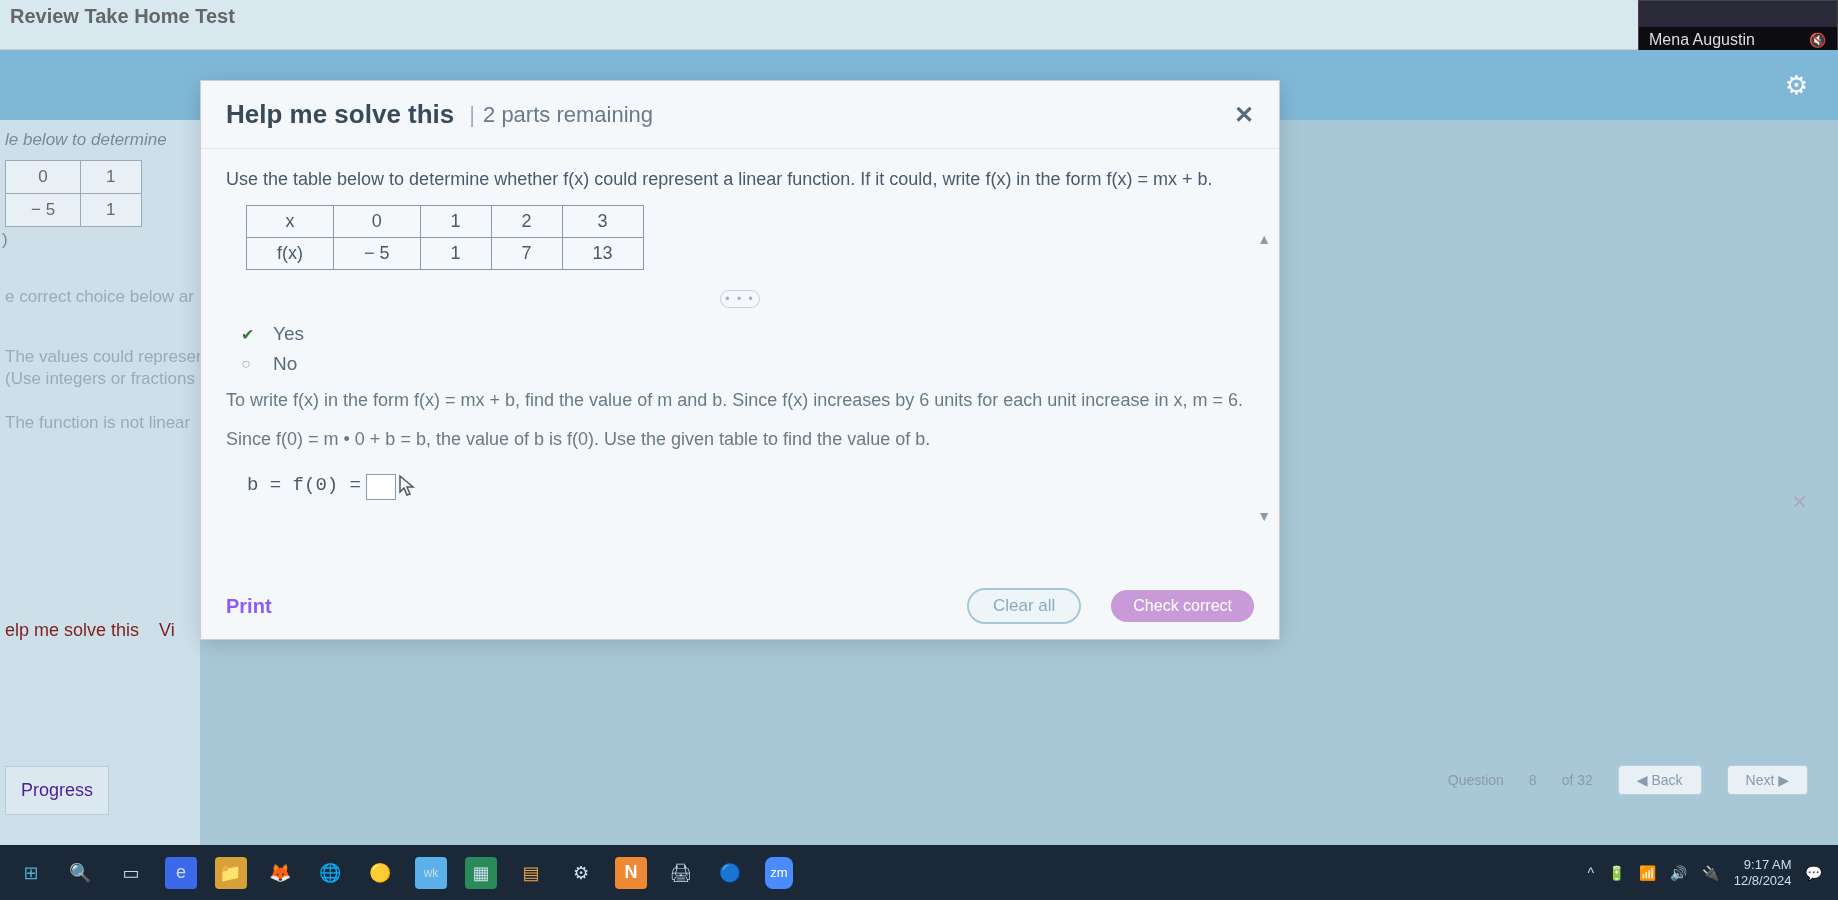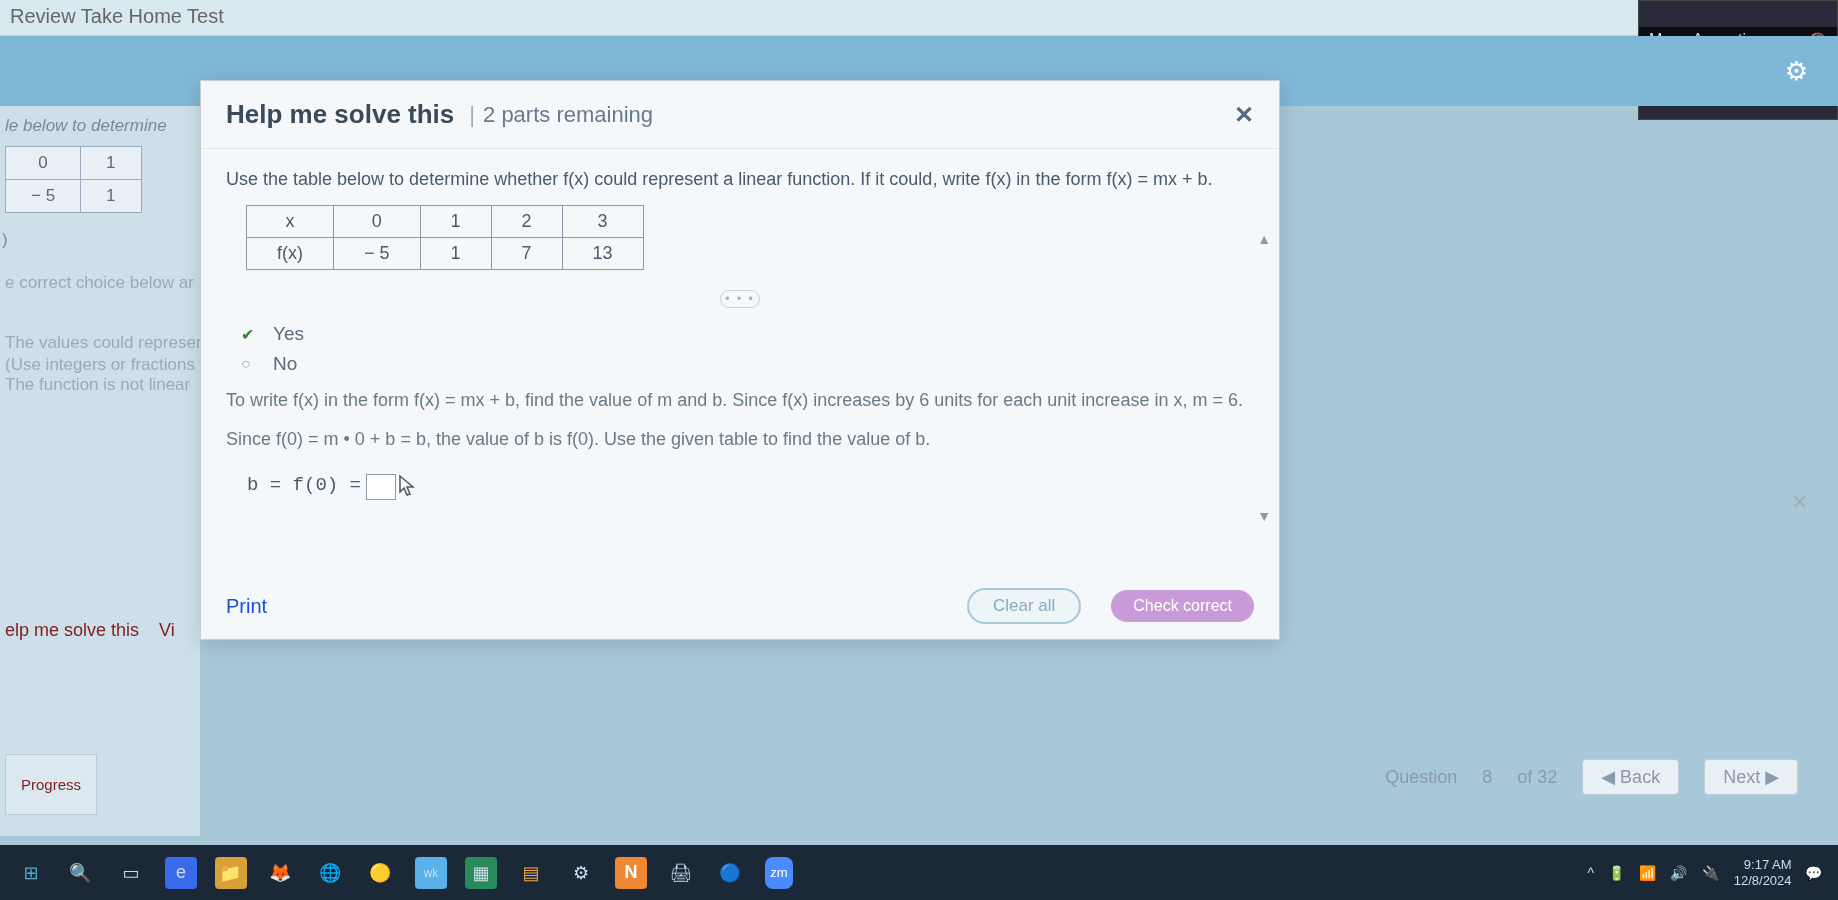--- a/index.html
+++ b/index.html
@@ -5,27 +5,27 @@
     * { margin: 0; padding: 0; box-sizing: border-box; }
     body {
       font-family: Arial, Helvetica, sans-serif;
       background: #a8c8d8;
       width: 1838px;
       height: 900px;
       overflow: hidden;
       position: relative;
     }
     .top-bar {
-      height: 36px;
+      height: 50px;
       background: #d8e8ef;
       border-bottom: 1px solid #ccc;
       padding: 5px 10px;
       color: #666;
       font-size: 20px;
-      font-weight: normal;
+      font-weight: bold;
     }
     .zoom-overlay {
       position: absolute;
       top: 0;
       right: 0;
       width: 200px;
       height: 120px;
       background: #2a2a3a;
       border: 1px solid #444;
     }
@@ -164,22 +164,22 @@
       background: #fff;
     }
     .cursor-svg { margin-left: 2px; }
     .modal-footer {
       padding: 15px 25px;
       display: flex;
       align-items: center;
     }
     .print-btn {
       font-size: 20px;
-      font-weight: normal;
-      color: #1d4ed8;
+      font-weight: bold;
+      color: #8b5cf6;
     }
     .clear-btn {
       margin-left: auto;
       margin-right: 30px;
       border: 2px solid #a8c8d8;
       border-radius: 20px;
       padding: 6px 24px;
       color: #8aabbc;
       font-size: 17px;
       background: #eef5f9;
@@ -203,41 +203,41 @@
       position: absolute;
       left: 5px;
       top: 620px;
       color: #7f1d1d;
       font-size: 18px;
     }
     .bottom-help span { margin-right: 15px; }
     .nav-row {
       position: absolute;
       bottom: 105px;
-      right: 40px;
+      right: 30px;
       display: flex;
       align-items: center;
       gap: 25px;
       color: #8a9aaa;
-      font-size: 18px;
+      font-size: 14px;
     }
     .nav-btn {
       border: 1px solid #bcd;
       padding: 6px 18px;
       border-radius: 4px;
       background: #e8f0f5;
     }
     .progress-lbl {
       position: absolute;
       left: 5px;
       bottom: 85px;
-      color: #7f1d1d;
-      font-size: 15px;
+      color: #4c1d95;
+      font-size: 18px;
       border: 1px solid #bcd;
-      padding: 21px 15px;
+      padding: 13px 15px;
       background: #dce8ef;
     }
     .taskbar {
       position: absolute;
       bottom: 0; left: 0; right: 0;
       height: 55px;
       background: #1a2838;
       display: flex;
       align-items: center;
       padding: 0 15px;
@@ -300,21 +300,21 @@
       <tr>
         <td>− 5</td>
         <td>1</td>
       </tr>
     </tbody>
       </table>
     <span style="position:absolute;left:2px;top:230px;">)</span>
     <div class="partial-choice">e correct choice below ar</div>
     <div class="partial-choice" style="margin-top:40px">The values could represer</div>
     <div class="partial-choice" style="margin-top:2px">(Use integers or fractions</div>
-    <div class="partial-choice" style="margin-top:0">The function is not linear</div>
+    <div class="partial-choice" style="margin-top:24px">The function is not linear</div>
   </div>
 </div>
 
 <div class="modal">
   <div class="modal-header">
     <span class="modal-title">Help me solve this</span>
     <span class="modal-subtitle" style="margin:0 8px 0 15px;color:#aab;">|</span>
     <span class="modal-subtitle" style="margin-left:0;">2 parts remaining</span>
     <span class="modal-close">✕</span>
   </div>

